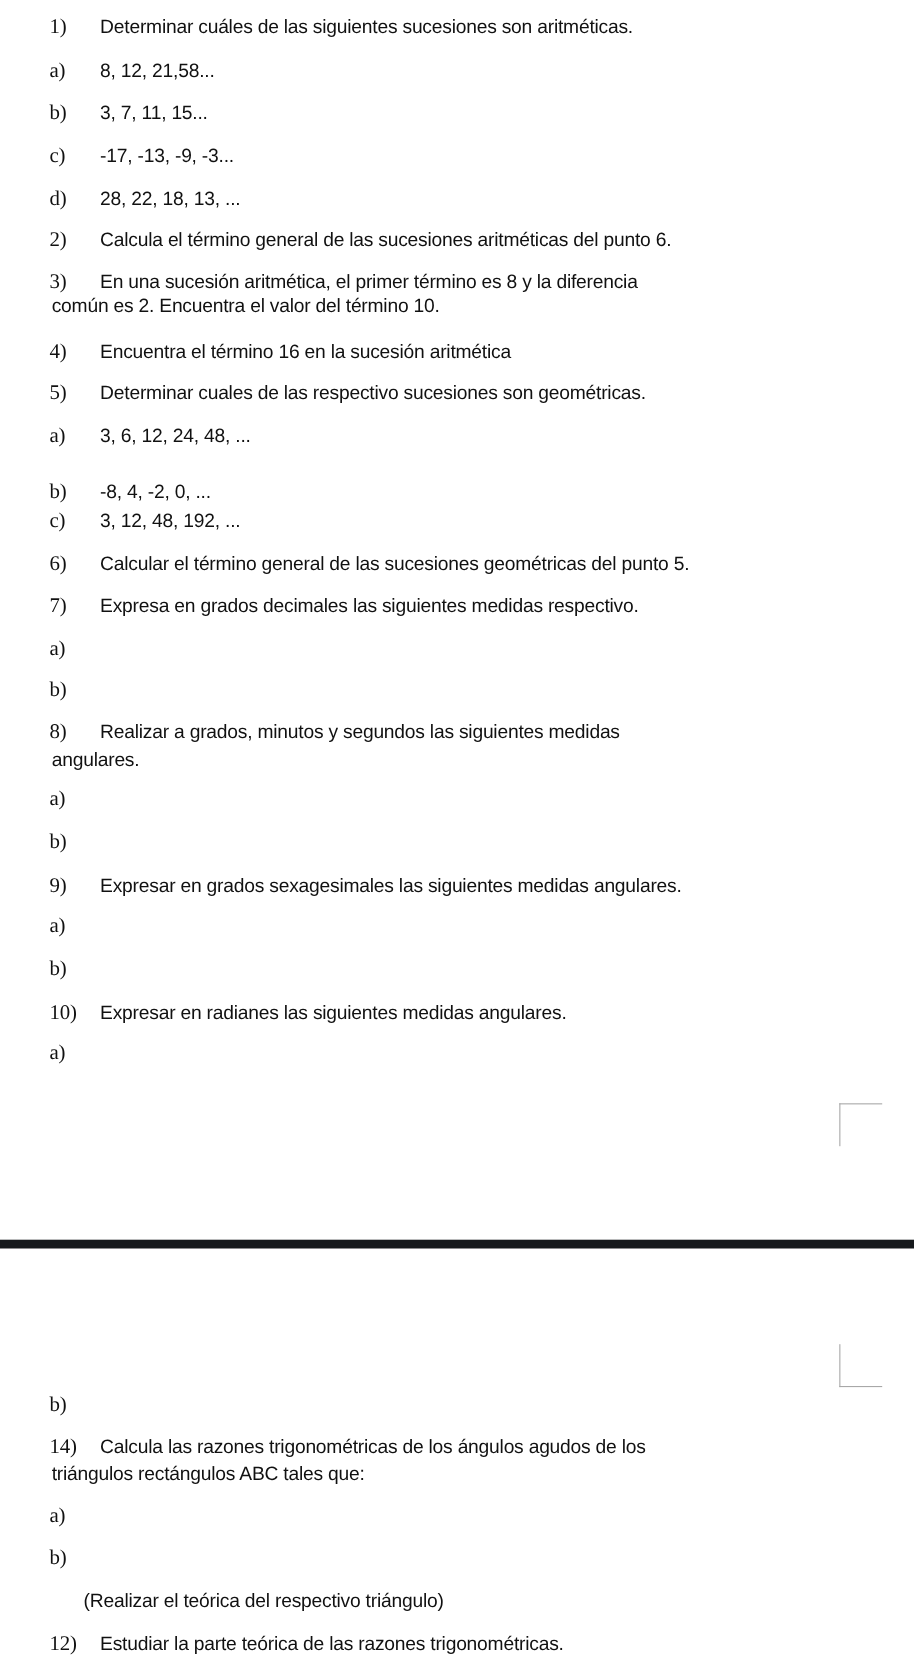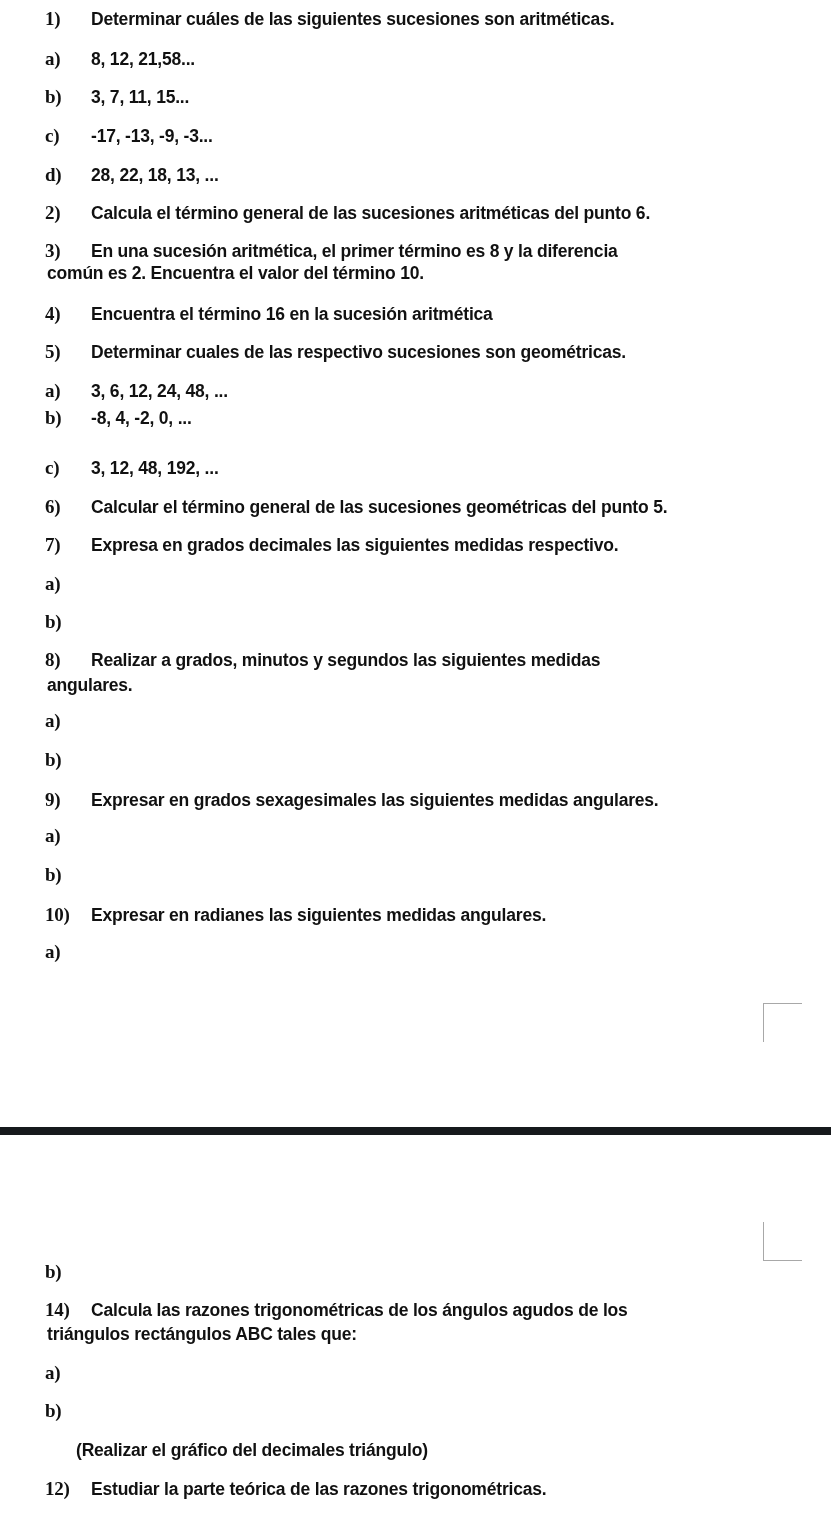--- a/index.html
+++ b/index.html
@@ -8,24 +8,23 @@
       background: #ffffff;
       position: relative;
       overflow: hidden;
       font-family: "Liberation Sans", sans-serif;
       color: #111111;
     }
     .ln {
       position: absolute;
       left: 45px;
       font-size: 17.5px;
-      line-height: 20px;
+      line-height: 30px;
       white-space: nowrap;
       letter-spacing: -0.2px;
-      font-weight: bold;
     }
     .num {
       display: inline-block;
       width: 46px;
       font-family: "Liberation Serif", serif;
       font-size: 19px;
     }
     .lbl {
       display: inline-block;
       width: 46px;
@@ -61,21 +60,21 @@
   <div class="ln" style="top:165px"><span class="lbl">d)</span><span>28, 22, 18, 13, ...</span></div>
 
   <div class="ln" style="top:203px"><span class="num">2)</span><span>Calcula el término general de las sucesiones aritméticas del punto 6.</span></div>
 
   <div class="ln" style="top:241px"><span class="num">3)</span><span>En una sucesión aritmética, el primer término es 8 y la diferencia</span></div>
   <div class="ln cont" style="top:263px"><span>común es 2. Encuentra el valor del término 10.</span></div>
 
   <div class="ln" style="top:304px"><span class="num">4)</span><span>Encuentra el término 16 en la sucesión aritmética</span></div>
   <div class="ln" style="top:342px"><span class="num">5)</span><span>Determinar cuales de las respectivo sucesiones son geométricas.</span></div>
   <div class="ln" style="top:381px"><span class="lbl">a)</span><span>3, 6, 12, 24, 48, ...</span></div>
-  <div class="ln" style="top:408px"><span class="lbl">b)</span><span>-8, 4, -2, 0, ...</span></div>
+  <div class="ln" style="top:432px"><span class="lbl">b)</span><span>-8, 4, -2, 0, ...</span></div>
   <div class="ln" style="top:458px"><span class="lbl">c)</span><span>3, 12, 48, 192, ...</span></div>
 
   <div class="ln" style="top:497px"><span class="num">6)</span><span>Calcular el término general de las sucesiones geométricas del punto 5.</span></div>
   <div class="ln" style="top:535px"><span class="num">7)</span><span>Expresa en grados decimales las siguientes medidas respectivo.</span></div>
   <div class="ln" style="top:574px"><span class="lbl">a)</span><span></span></div>
   <div class="ln" style="top:612px"><span class="lbl">b)</span><span></span></div>
 
   <div class="ln" style="top:650px"><span class="num">8)</span><span>Realizar a grados, minutos y segundos las siguientes medidas</span></div>
   <div class="ln cont" style="top:675px"><span>angulares.</span></div>
   <div class="ln" style="top:711px"><span class="lbl">a)</span><span></span></div>
@@ -91,17 +90,17 @@
   <div class="corner tl"></div>
   <div class="page-break"></div>
   <div class="corner bl"></div>
 
   <div class="ln" style="top:1262px"><span class="lbl">b)</span><span></span></div>
 
   <div class="ln" style="top:1300px"><span class="num">14)</span><span>Calcula las razones trigonométricas de los ángulos agudos de los</span></div>
   <div class="ln cont" style="top:1324px"><span>triángulos rectángulos ABC tales que:</span></div>
   <div class="ln" style="top:1363px"><span class="lbl">a)</span><span></span></div>
   <div class="ln" style="top:1401px"><span class="lbl">b)</span><span></span></div>
-  <div class="ln note" style="top:1440px"><span>(Realizar el gráfico del decimales triángulo)</span></div>
+  <div class="ln note" style="top:1440px"><span>(Realizar el teórica del respectivo triángulo)</span></div>
 
   <div class="ln" style="top:1479px"><span class="num">12)</span><span>Estudiar la parte teórica de las razones trigonométricas.</span></div>
 
 </div>
 
 </body></html>

